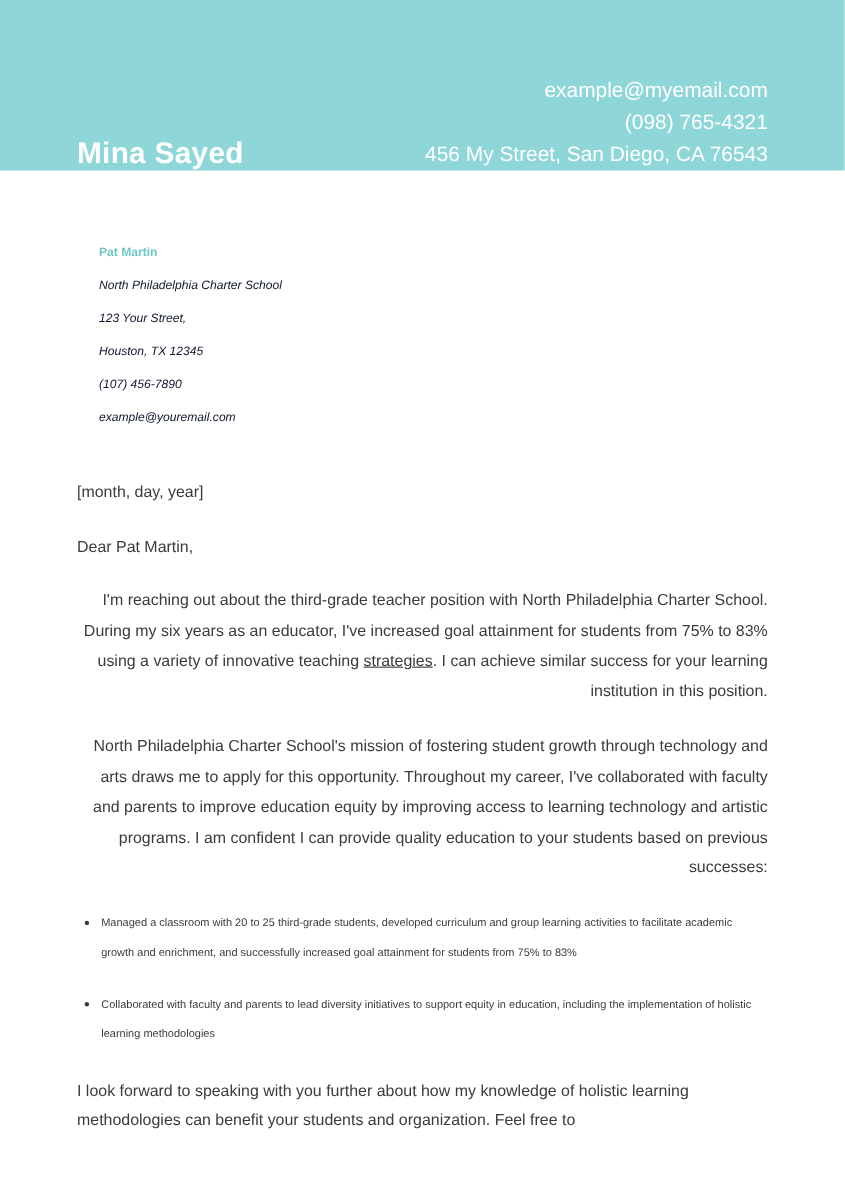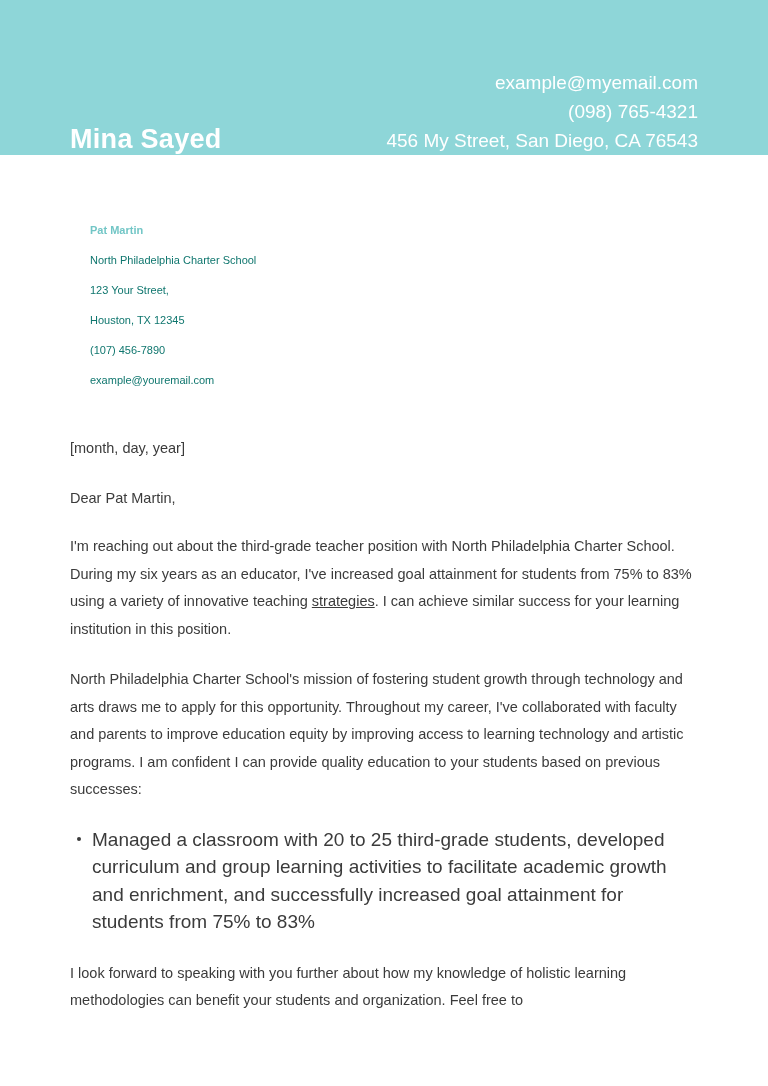--- a/index.html
+++ b/index.html
@@ -64,21 +64,22 @@
     margin-top: 60px;
     font-size: 11px;
     line-height: 30px;
     margin-left: 20px;
   }
   .recipient .rname {
     color: #72c6c6;
     font-weight: bold;
   }
   .recipient .rline {
-    color: #0f766e;
+    color: #0f172a;
+    font-style: italic;
   }
 
   .date {
     margin-top: 41px;
     font-size: 14.5px;
     color: #3b3b3b;
     line-height: 24px;
   }
 
   .salutation {
@@ -87,38 +88,39 @@
     color: #3b3b3b;
     line-height: 24px;
   }
 
   .para {
     margin-top: 23px;
     font-size: 14.5px;
     color: #3b3b3b;
     line-height: 27.5px;
     max-width: 628px;
+    text-align: right;
   }
 
   .para .ulink {
     text-decoration: underline;
     color: #3b3b3b;
   }
 
   .bullets {
     margin: 22px 0 0 0;
     padding: 0;
     list-style: none;
     max-width: 628px;
   }
   .bullets li {
     position: relative;
     padding-left: 22px;
     margin-bottom: 19px;
-    font-size: 19px;
+    font-size: 10px;
     color: #3b3b3b;
     line-height: 27.5px;
   }
   .bullets li:last-child { margin-bottom: 0; }
   .bullets li::before {
     content: "";
     position: absolute;
     left: 7px;
     top: 11px;
     width: 4px;
@@ -163,18 +165,19 @@
     <div class="date">[month, day, year]</div>
 
     <div class="salutation">Dear Pat Martin,</div>
 
     <p class="para"><span>I'm reaching out about the third-grade teacher position with North Philadelphia Charter School. During my six years as an educator, I've increased goal attainment for students from 75% to 83% using a variety of innovative teaching </span><a class="ulink" href="#">strategies</a><span>. I can achieve similar success for your learning institution in this position.</span></p>
 
     <p class="para">North Philadelphia Charter School's mission of fostering student growth through technology and arts draws me to apply for this opportunity. Throughout my career, I've collaborated with faculty and parents to improve education equity by improving access to learning technology and artistic programs. I am confident I can provide quality education to your students based on previous successes:</p>
 
     <ul class="bullets">
       <li>Managed a classroom with 20 to 25 third-grade students, developed curriculum and group learning activities to facilitate academic growth and enrichment, and successfully increased goal attainment for students from 75% to 83%</li>
+      <li>Collaborated with faculty and parents to lead diversity initiatives to support equity in education, including the implementation of holistic learning methodologies</li>
     </ul>
 
     <p class="closing-para">I look forward to speaking with you further about how my knowledge of holistic learning methodologies can benefit your students and organization. Feel free to</p>
 
   </div>
 </div>
 
 </body></html>

